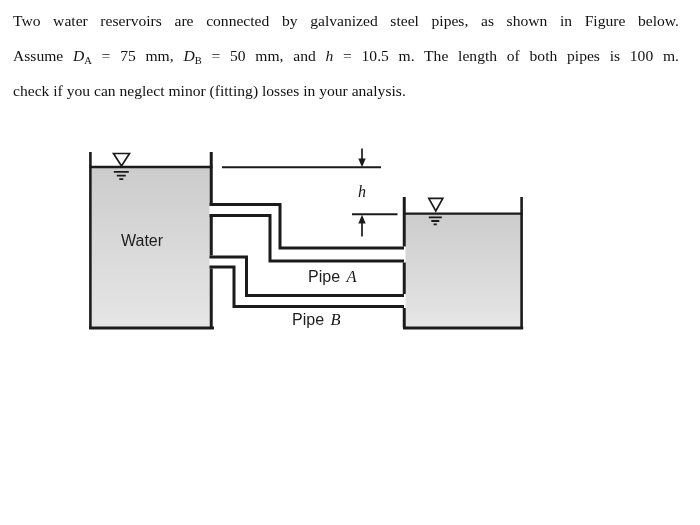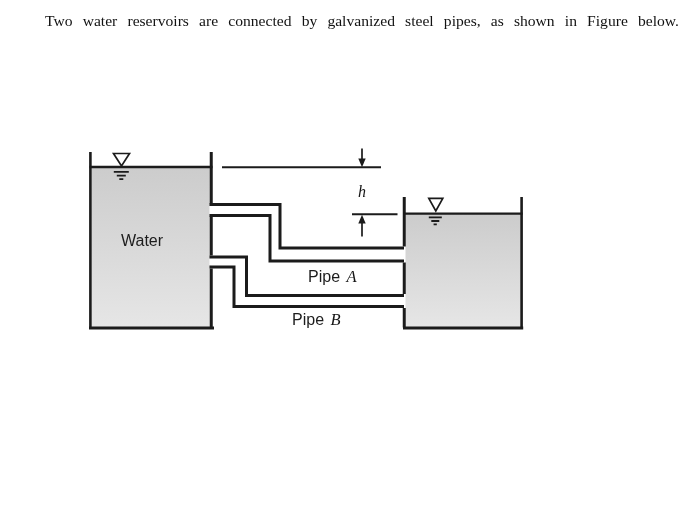--- a/index.html
+++ b/index.html
@@ -6,40 +6,42 @@
     --ink:#1b1b1b;
     --water-top:#cccccc;
     --water-bottom:#e6e6e6;
   }
   html,body{margin:0;padding:0;background:#ffffff;}
   body{width:700px;height:525px;position:relative;overflow:hidden;
        font-family:"Liberation Serif", serif;}
   .problem{position:absolute;left:13px;top:3px;width:666px;color:#121212;
            font-size:15.6px;}
   .pline{height:35px;line-height:35px;text-align:left;}
-  .pline.just{text-align:justify;text-align-last:justify;margin-left:32px;}
+  .pline.just{text-align:justify;text-align-last:justify;}
   .s-i{font-style:italic;}
   .s-sub{font-size:10.5px;vertical-align:-3px;}
   svg{position:absolute;left:0;top:0;}
   .wall{stroke:var(--ink);fill:none;}
   .bore{fill:#ffffff;stroke:none;}
   .pipewall{stroke:var(--ink);fill:none;stroke-width:3;stroke-linejoin:miter;}
   .dimline{stroke:var(--ink);fill:none;}
   .marker{fill:#ffffff;stroke:var(--ink);stroke-width:1.7;}
   .hatch{stroke:var(--ink);stroke-width:1.8;}
   .arrowhead{fill:var(--ink);stroke:none;}
   .flabel{font-family:"Liberation Sans", sans-serif;font-size:16px;fill:#1d1d1d;}
   .fletter{font-family:"Liberation Serif", serif;font-style:italic;font-size:16.5px;fill:#161616;}
   .fh{font-family:"Liberation Serif", serif;font-style:italic;font-size:16px;fill:#161616;}
 </style>
 </head>
 <body>
 
 <div class="problem">
     <div class="pline just"><span>Two water reservoirs are connected by galvanized steel pipes, as shown in Figure below.</span></div>
+    <div class="pline just"><span>Assume </span><span class="s-i">D</span><span class="s-sub">A</span><span> = 75 mm, </span><span class="s-i">D</span><span class="s-sub">B</span><span> = 50 mm, and </span><span class="s-i">h</span><span> = 10.5 m. The length of both pipes is 100 m.</span></div>
+    <div class="pline"><span>check if you can neglect minor (fitting) losses in your analysis.</span></div>
   </div>
 
 <svg width="700" height="525" viewBox="0 0 700 525">
   <defs>
     <linearGradient id="wg" x1="0" y1="0" x2="0" y2="1">
       <stop offset="0" style="stop-color:var(--water-top)"></stop>
       <stop offset="1" style="stop-color:var(--water-bottom)"></stop>
     </linearGradient>
   </defs>
 

